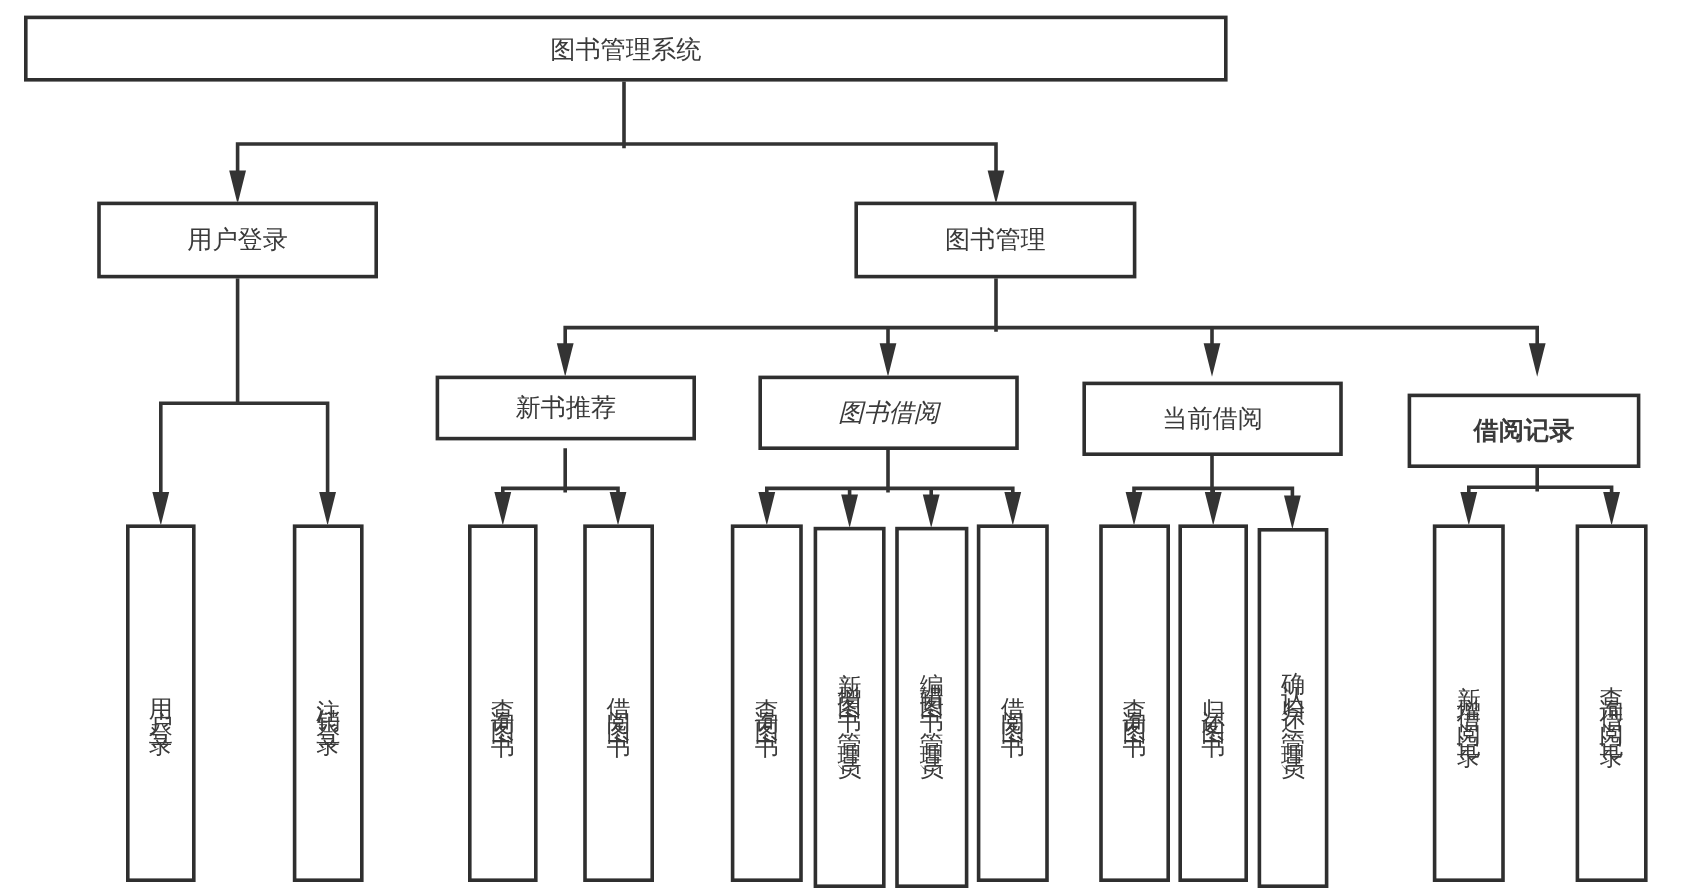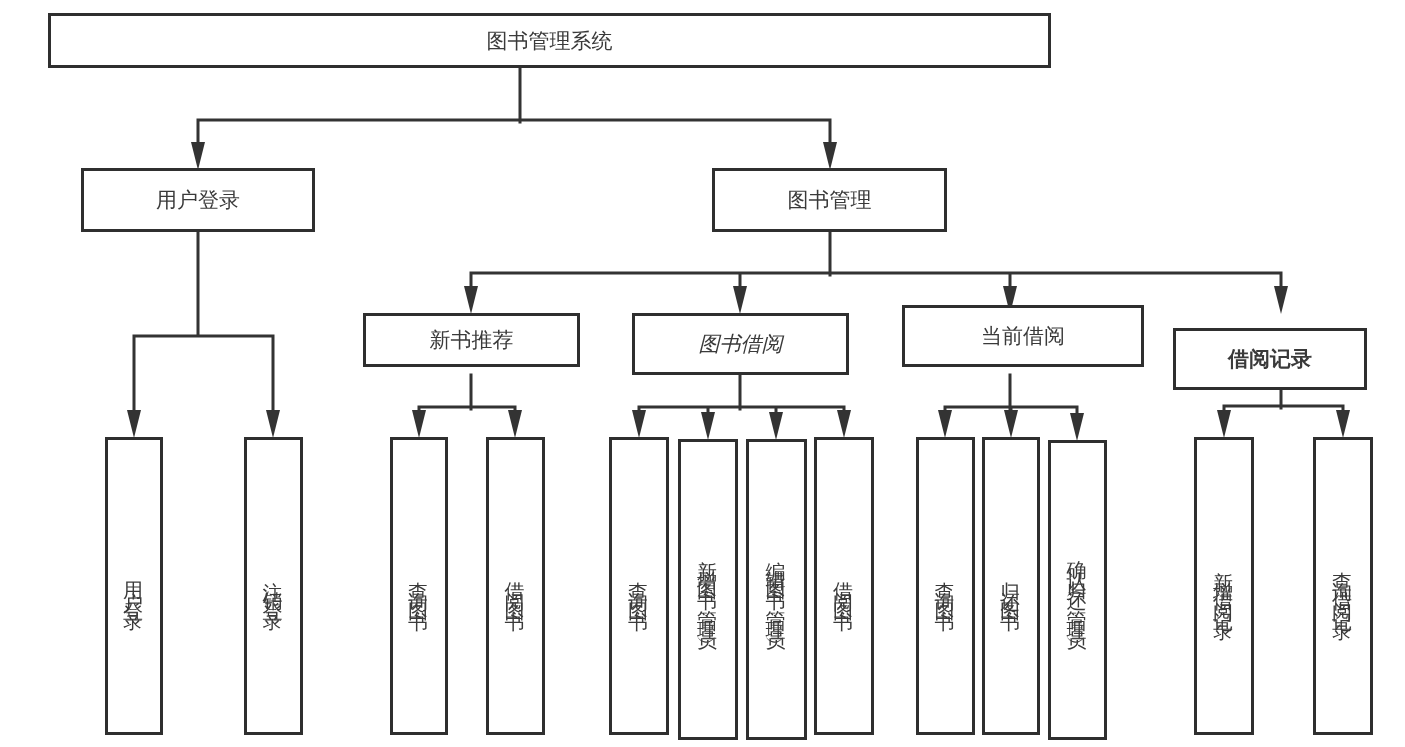--- a/index.html
+++ b/index.html
@@ -77,28 +77,28 @@
     <path class="edge-stroke" d="M1010 375 V409 M945 407 H1077 M945 407 V414 M1011 407 V414 M1077 407 V417"></path>
     <polygon class="edge-fill" points="938,410 952,410 945,438"></polygon>
     <polygon class="edge-fill" points="1004,410 1018,410 1011,438"></polygon>
     <polygon class="edge-fill" points="1070,413 1084,413 1077,441"></polygon>
 
     <path class="edge-stroke" d="M1281 375 V408 M1224 406 H1343 M1224 406 V414 M1343 406 V414"></path>
     <polygon class="edge-fill" points="1217,410 1231,410 1224,438"></polygon>
     <polygon class="edge-fill" points="1336,410 1350,410 1343,438"></polygon>
   </svg>
 
-  <div class="node" style="left:20px; top:13px; width:1003px; height:55px;margin-left:28px;">图书管理系统</div>
+  <div class="node" style="left:20px; top:13px; width:1003px; height:55px;">图书管理系统</div>
 
   <div class="node" style="left:81px; top:168px; width:234px; height:64px;">用户登录</div>
   <div class="node" style="left:712px; top:168px; width:235px; height:64px;">图书管理</div>
 
   <div class="node" style="left:363px; top:313px; width:217px; height:54px;">新书推荐</div>
   <div class="node" style="left:632px; top:313px; width:217px; height:62px;font-style:italic;">图书借阅</div>
-  <div class="node" style="left:902px; top:305px; width:242px; height:62px;">当前借阅</div>
+  <div class="node" style="left:902px; top:318px; width:217px; height:62px;">当前借阅</div>
   <div class="node" style="left:1173px; top:328px; width:194px; height:62px;font-weight:bold;">借阅记录</div>
 
   <div class="node vnode" style="left:105px; top:437px; width:58px; height:298px;">用户登录</div>
   <div class="node vnode" style="left:244px; top:437px; width:59px; height:298px;">注销登录</div>
 
   <div class="node vnode" style="left:390px; top:437px; width:58px; height:298px;">查询图书</div>
   <div class="node vnode" style="left:486px; top:437px; width:59px; height:298px;">借阅图书</div>
 
   <div class="node vnode" style="left:609px; top:437px; width:60px; height:298px;">查询图书</div>
   <div class="node vnode" style="left:678px; top:439px; width:60px; height:301px;">新增图书（管理员）</div>

